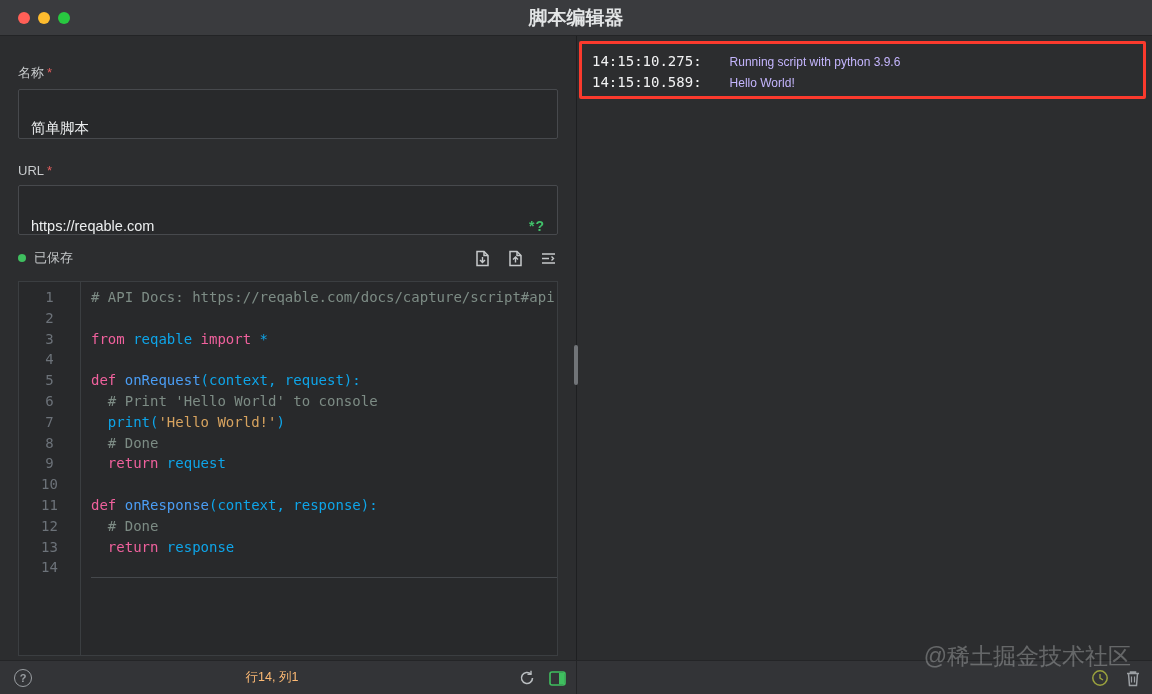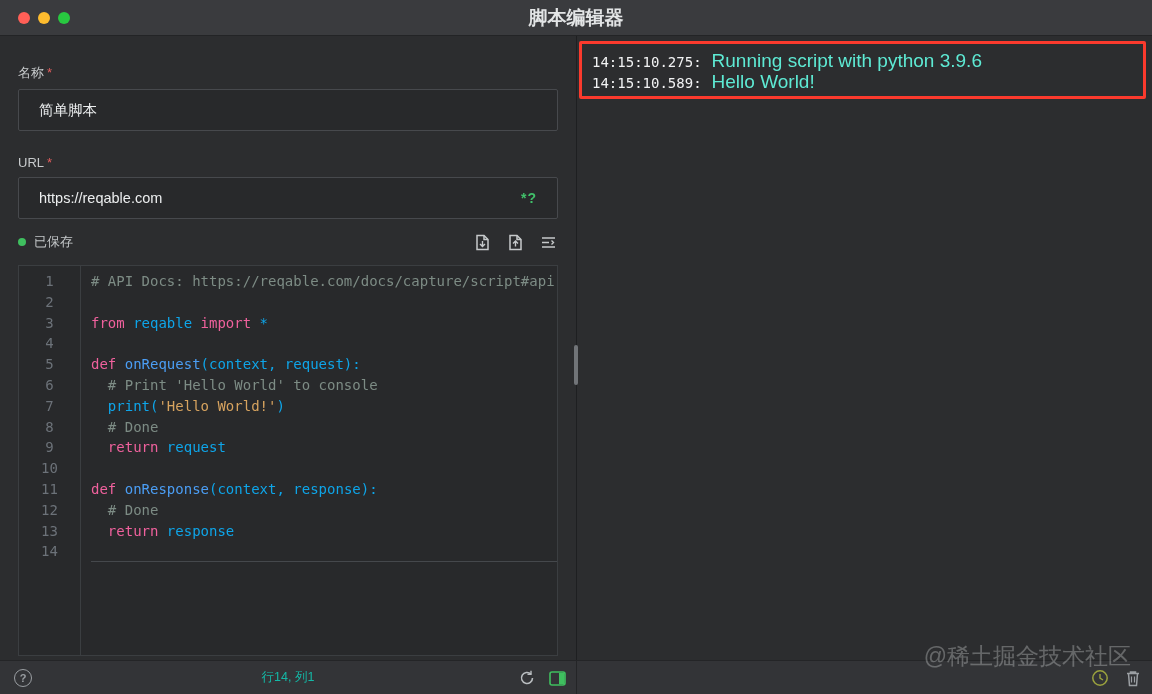--- a/index.html
+++ b/index.html
@@ -31,22 +31,22 @@
   .right-panel { flex:1; position:relative; }
   .resize-handle {
     position:absolute; left:574px; top:309px; width:4px; height:40px;
     background:#717478; border-radius:2px; z-index:5;
   }
 
   
   .field-label { font-size:13px; color:#c7cacc; margin-top:16px; }
   .field-label .req { color:#e25d5d; margin-left:3px; }
   .text-input {
-    margin-top:7px; height:42px; background:#28292b; border:1px solid #47494d;
-    border-radius:2px; display:flex; align-items:center; padding:0 20px;
+    margin-top:7px; height:50px; background:#28292b; border:1px solid #47494d;
+    border-radius:2px; display:flex; align-items:flex-end; padding:0 12px;
     font-size:14.5px; color:#eceeef;
   }
   .text-input .grow { flex:1; }
   .url-hint { color:#41c06a; font-weight:bold; font-size:14px; letter-spacing:1px; }
   .label-gap { margin-top:24px; }
 
   
   .saved-row { height:46px; display:flex; align-items:center; }
   .saved-dot { width:8px; height:8px; border-radius:50%; background:#3fbf5f; margin-right:8px; }
   .saved-text { font-size:13px; color:#c3c6c8; }
@@ -79,36 +79,36 @@
   .tk-str { color:#d7a35f; }
   .tk-plain { color:#0ea5e9;text-align:right; }
 
   
   .console-box {
     margin:5px 6px 0 2px; height:58px; border:3px solid #fb3a2d; border-radius:2px;
     padding:7px 10px; overflow:hidden;
   }
   .console-line { line-height:20px; white-space:nowrap; }
   .console-time { font:14px "DejaVu Sans Mono", monospace; color:#f2f3f4; }
-  .console-msg { font-size:19px; color:#5eead4; margin-left:10px; font-family:"Liberation Sans", sans-serif; }
+  .console-msg { font-size:12px; color:#c4b5fd; margin-left:28px; font-family:"Liberation Sans", sans-serif; }
 
   
   .statusbar {
     height:34px; background:#333437; border-top:1px solid #242527;
     position:relative; display:flex; align-items:center;
   }
   .statusbar .bar-divider { position:absolute; left:576px; top:0; width:1px; height:100%; background:#242527; }
   .help-icon {
     position:absolute; left:14px; top:8px; width:18px; height:18px; border:1.5px solid #9a9ea2;
     border-radius:50%; color:#9a9ea2; font-size:11px; font-weight:bold;
     display:flex; align-items:center; justify-content:center; cursor:pointer;
   }
   .cursor-pos {
-    position:absolute; left:288px; transform:translateX(-50%);
-    font-size:12.5px; color:#14b8a6;
+    position:absolute; left:272px; transform:translateX(-50%);
+    font-size:12.5px; color:#fdba74;
   }
   .sb-left-icons { position:absolute; left:518px; top:8px; display:flex; gap:13px; align-items:center; }
   .sb-right-icons { position:absolute; right:11px; top:8px; display:flex; gap:16px; align-items:center; }
   .sb-left-icons svg, .sb-right-icons svg { display:block; cursor:pointer; }
 
   .watermark {
     position:absolute; right:21px; bottom:22px; font-size:23px;
     color:rgba(235,237,238,0.30); z-index:10; pointer-events:none;
   }
 </style>

